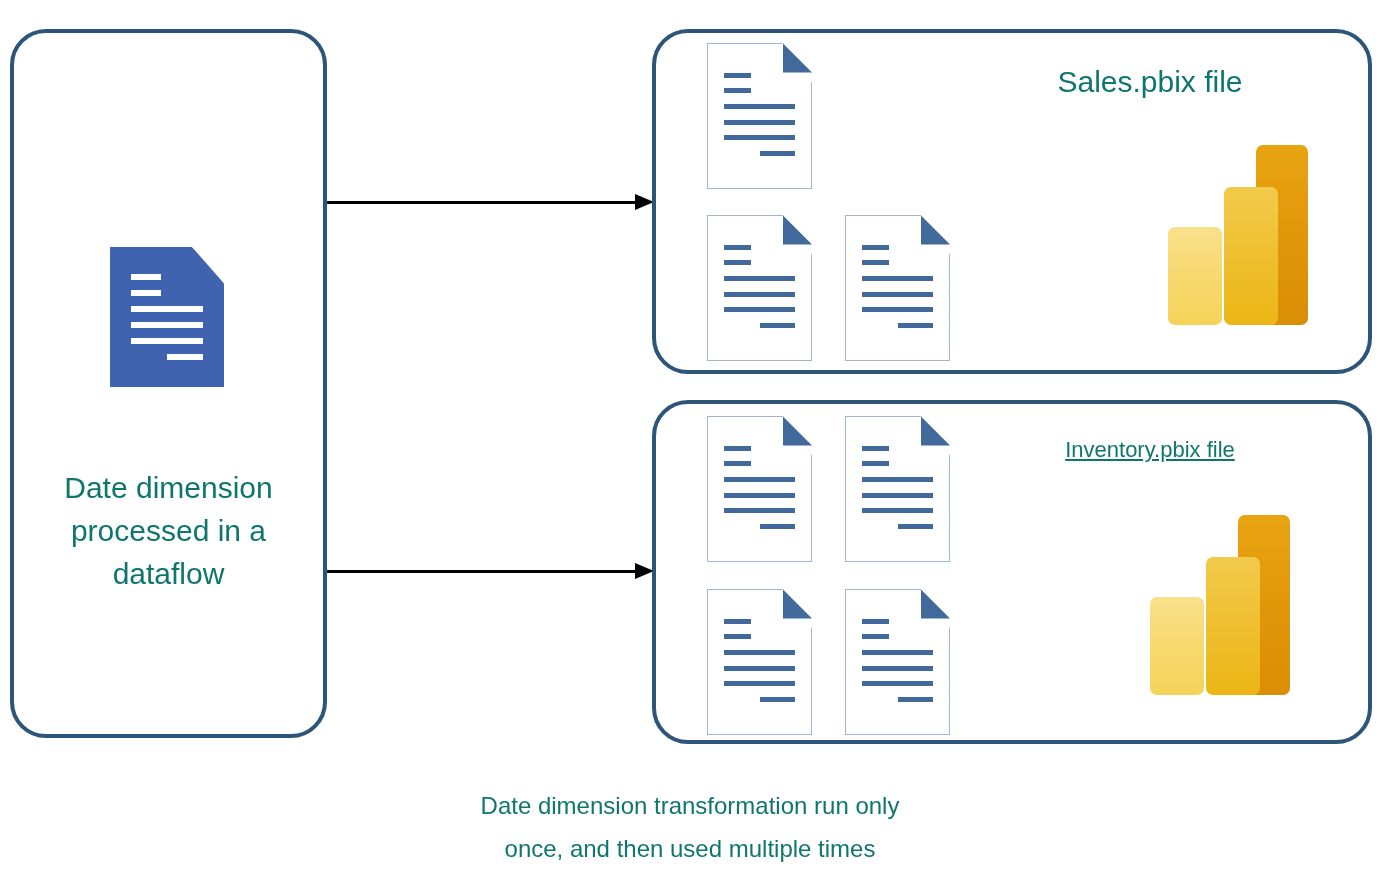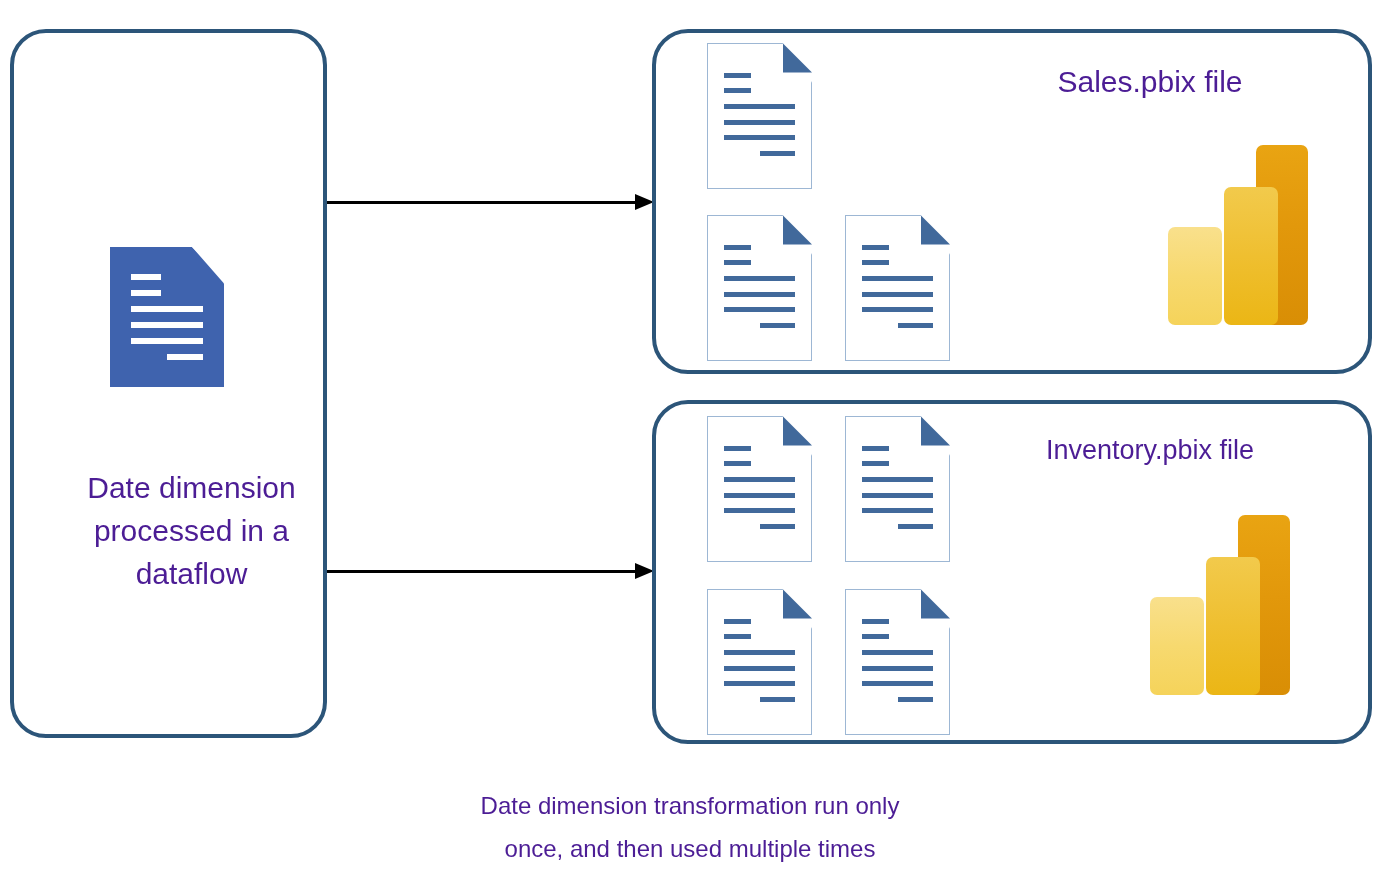--- a/index.html
+++ b/index.html
@@ -51,32 +51,32 @@
   #arrow-to-sales     { left: 327px; top: 193px; width: 327px; }
   #arrow-to-sales .shaft { width: 310px; }
   #arrow-to-sales .head  { left: 308px; }
   #arrow-to-inventory { left: 327px; top: 562px; width: 327px; }
   #arrow-to-inventory .shaft { width: 310px; }
   #arrow-to-inventory .head  { left: 308px; }
 
   
   .label-text {
     position: absolute;
-    color: #4c1d95;
+    color: #0f766e;
     font-size: 31px;
     line-height: 40px;
     text-align: center;
     white-space: pre;
   }
   #dataflow-label {
     left: 10px; top: 466px; width: 317px;
-    font-size: 30px; line-height: 43px; padding-left: 23px;
+    font-size: 30px; line-height: 43px;
   }
   #sales-label     { left: 1010px; top: 62px;  width: 280px; font-size: 30px; }
-  #inventory-label { left: 990px;  top: 430px; width: 320px; font-size: 27px; }
+  #inventory-label { left: 990px;  top: 430px; width: 320px; font-size: 22px; text-decoration: underline; }
   #caption {
     left: 230px; top: 784px; width: 920px;
     font-size: 24px; line-height: 43px; text-align: center;
   }
 
   
   .doc {
     position: absolute;
     width: 105px;
     height: 146px;

